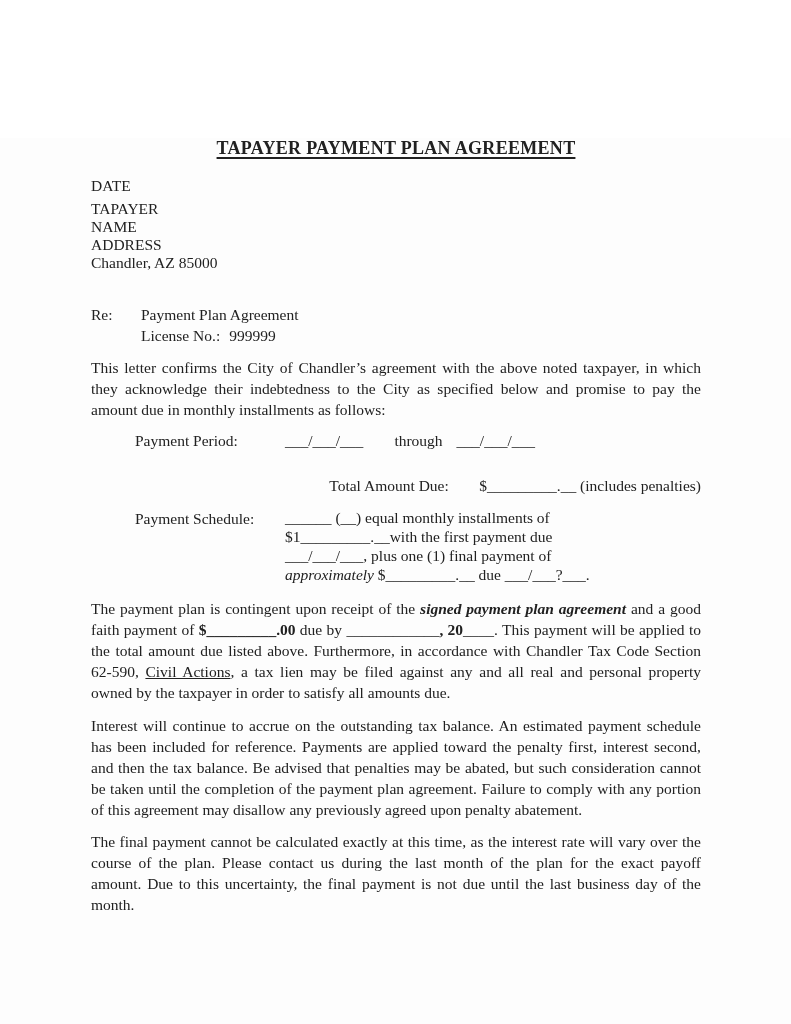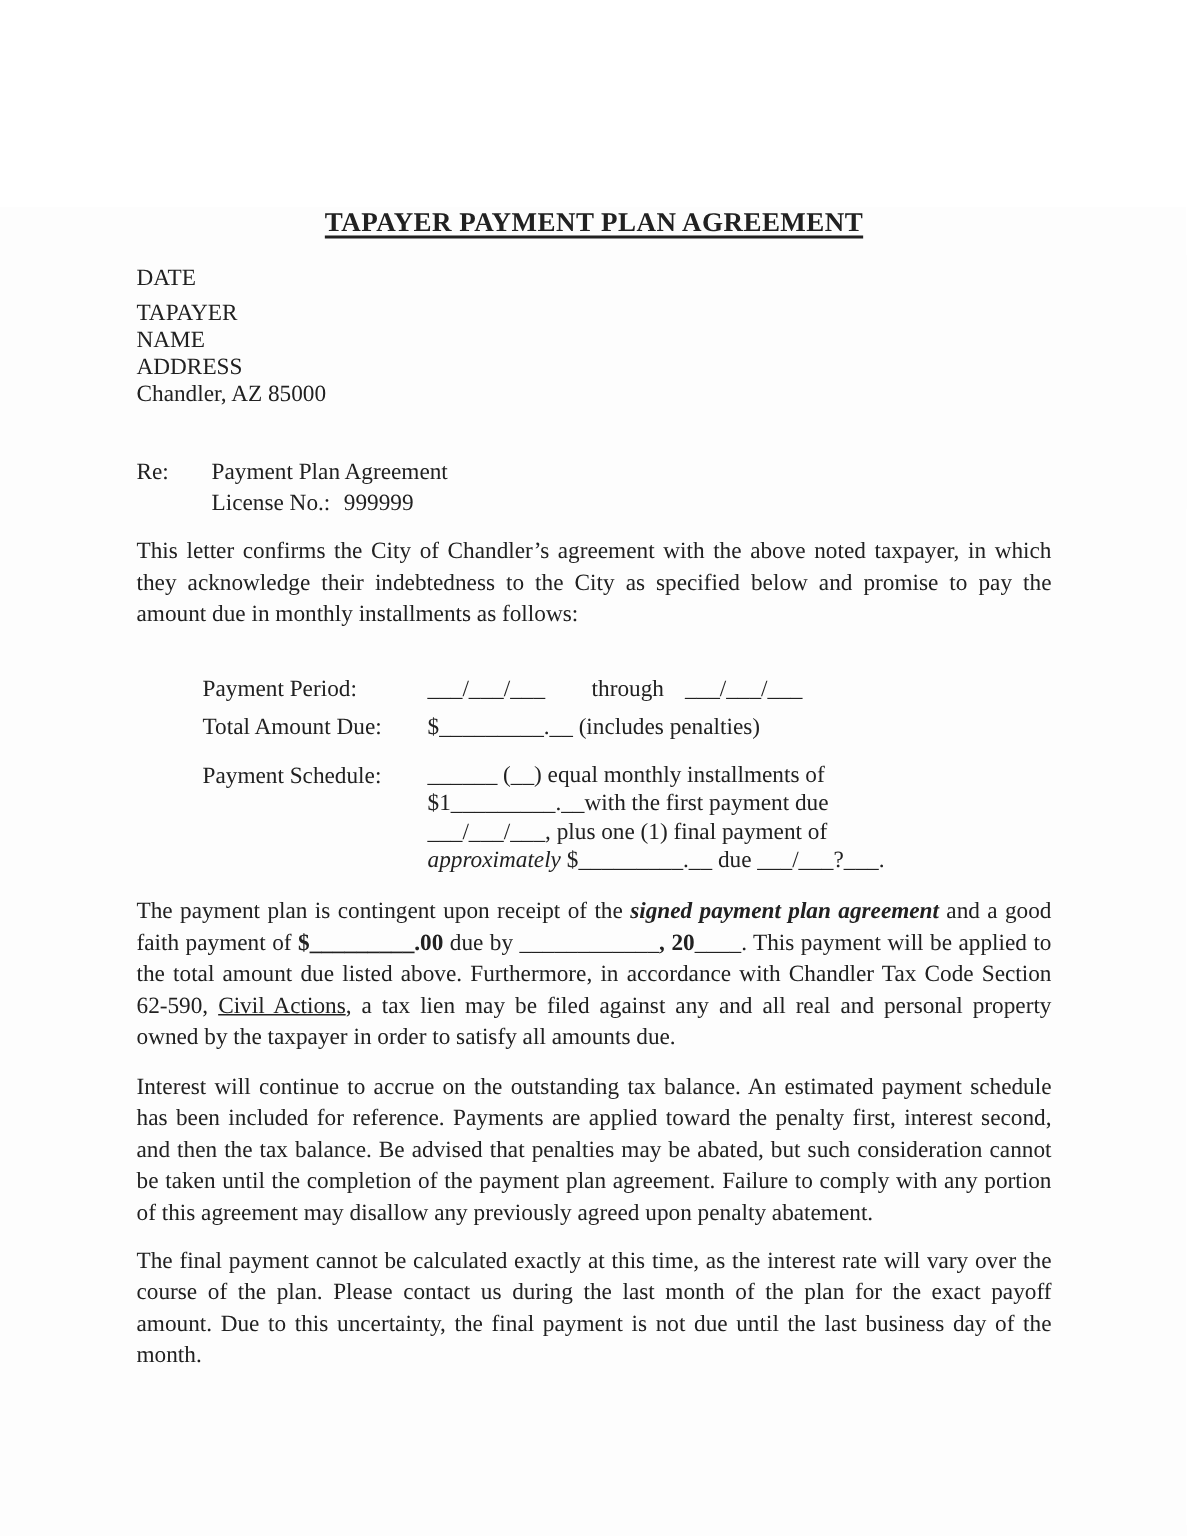--- a/index.html
+++ b/index.html
@@ -51,22 +51,22 @@
     font-size: 15.5px;
     line-height: 21px;
     text-align: justify;
   }
   .intro { margin-top: 11px; }
   .field-row {
     display: flex;
     font-size: 15.5px;
     line-height: 21px;
   }
-  .row-period   { margin-top: 29px; }
-  .row-total    { margin-top: 4px; }
+  .row-period   { margin-top: 10px; }
+  .row-total    { margin-top: 24px; justify-content: flex-end; }
   .row-schedule { margin-top: 12px; }
   .f-label { margin-left: 44px; width: 150px; flex: none; }
   .through { margin-left: 31px; margin-right: 14px; }
   .sched-lines { line-height: 19px; }
   .p1 { margin-top: 14px; }
   .p2 { margin-top: 12px; }
   .p3 { margin-top: 11px; }
   .bi { font-weight: bold; font-style: italic; }
   .b  { font-weight: bold; }
   .u  { text-decoration: underline; }

